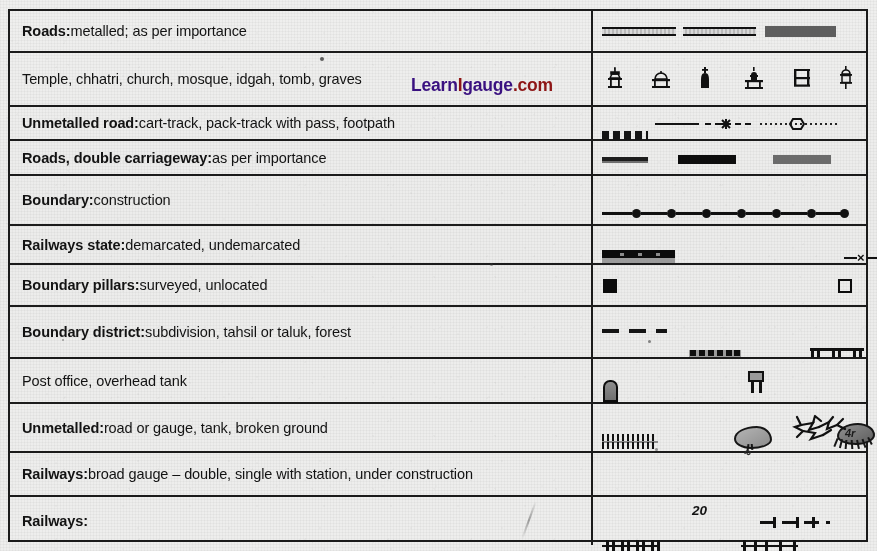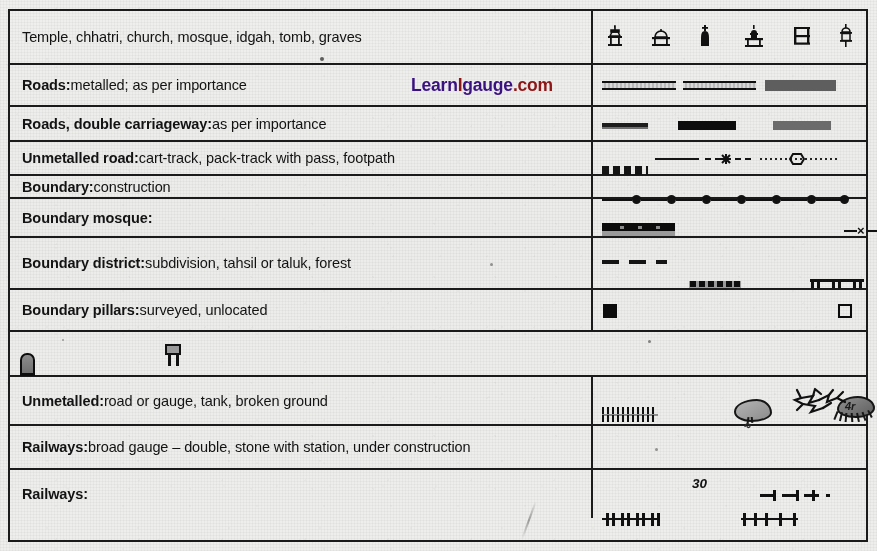--- a/index.html
+++ b/index.html
@@ -273,20 +273,34 @@
 <div class="speck" style="left:655px;top:448px;width:3px;height:3px;opacity:.5;"></div>
 <div class="speck" style="left:62px;top:339px;width:2px;height:2px;opacity:.45;"></div>
 <div class="pencil" style="left:528px;top:500px;height:40px;transform:rotate(20deg);"></div>
 
 <div id="watermark">
   <span class="wm-p">Learn</span><span class="wm-r">I</span><span class="wm-p">gauge</span><span class="wm-r">.com</span>
 </div>
 
 <div id="legend-table">
 
+  <div class="row" style="height:42px;">
+    <div class="cell-label">
+      <b>Roads:</b>
+        <span> metalled; as per importance</span>
+    </div>
+    <div class="cell-sym">
+      <div class="symrow">
+        <div class="sym road-double" style="left:9px;top:16px;width:74px;"></div>
+        <div class="sym road-double" style="left:90px;top:16px;width:73px;"></div>
+        <div class="sym road-solid-gray" style="left:172px;top:15px;width:71px;"></div>
+      </div>
+    </div>
+  </div>
+
   <div class="row" style="height:54px;">
     <div class="cell-label">
       <b></b>
         <span>Temple, chhatri, church, mosque, idgah, tomb, graves</span>
     </div>
     <div class="cell-sym">
       <div class="symrow">
 
         <svg class="relig" style="left:10px;" width="24" height="26" viewBox="0 0 24 26">
           <path d="M11 2 L12 2 L12 6 M8 6 L16 6 L16 8 L8 8 Z" stroke="#111" stroke-width="1.6" fill="#111"></path>
@@ -337,48 +351,20 @@
           <rect x="4" y="9" width="12" height="1.8" fill="#111"></rect>
           <rect x="6" y="10.5" width="8" height="7" fill="none" stroke="#111" stroke-width="1.5"></rect>
           <rect x="4" y="17" width="12" height="1.8" fill="#111"></rect>
           <rect x="9" y="18" width="1.6" height="6" fill="#111"></rect>
         </svg>
 
       </div>
     </div>
   </div>
 
-  <div class="row" style="height:42px;">
-    <div class="cell-label">
-      <b>Roads:</b>
-        <span> metalled; as per importance</span>
-    </div>
-    <div class="cell-sym">
-      <div class="symrow">
-        <div class="sym road-double" style="left:9px;top:16px;width:74px;"></div>
-        <div class="sym road-double" style="left:90px;top:16px;width:73px;"></div>
-        <div class="sym road-solid-gray" style="left:172px;top:15px;width:71px;"></div>
-      </div>
-    </div>
-  </div>
-
-  <div class="row" style="height:35px;">
-    <div class="cell-label">
-      <b>Roads, double carriageway:</b>
-        <span> as per importance</span>
-    </div>
-    <div class="cell-sym">
-      <div class="symrow">
-        <div class="sym road-thin-dark" style="left:9px;top:16px;width:46px;"></div>
-        <div class="sym road-solid-black" style="left:85px;top:14px;width:58px;"></div>
-        <div class="sym road-mid-gray" style="left:180px;top:14px;width:58px;"></div>
-      </div>
-    </div>
-  </div>
-
   <div class="row" style="height:34px;">
     <div class="cell-label">
       <b>Unmetalled road:</b>
         <span> cart-track, pack-track with pass, footpath</span>
     </div>
     <div class="cell-sym">
       <div class="symrow">
         <div class="sym cart-track" style="left:9px;top:12px;width:46px;"></div>
         <div class="sym solid-line" style="left:62px;top:16px;width:44px;"></div>
         <div class="sym pack-track" style="left:112px;top:16px;width:48px;"></div>
@@ -386,21 +372,35 @@
           <path d="M2 7 L12 7 M7 2 L7 12 M3 3 L11 11 M11 3 L3 11" stroke="#111" stroke-width="2"></path>
         </svg>
         <div class="sym footpath-dots" style="left:167px;top:16px;width:80px;"></div>
         <svg class="sym" style="left:193px;top:9px;" width="22" height="16" viewBox="0 0 22 16">
           <path d="M4 8 L7 3 L15 3 L18 8 L15 13 L7 13 Z" fill="none" stroke="#111" stroke-width="2"></path>
         </svg>
       </div>
     </div>
   </div>
 
-  <div class="row" style="height:23px;">
+  <div class="row" style="height:35px;">
+    <div class="cell-label">
+      <b>Roads, double carriageway:</b>
+        <span> as per importance</span>
+    </div>
+    <div class="cell-sym">
+      <div class="symrow">
+        <div class="sym road-thin-dark" style="left:9px;top:16px;width:46px;"></div>
+        <div class="sym road-solid-black" style="left:85px;top:14px;width:58px;"></div>
+        <div class="sym road-mid-gray" style="left:180px;top:14px;width:58px;"></div>
+      </div>
+    </div>
+  </div>
+
+  <div class="row" style="height:50px;">
     <div class="cell-label">
       <b>Boundary:</b>
         <span> construction</span>
     </div>
     <div class="cell-sym">
       <div class="symrow">
         <div class="sym bnd-intl" style="left:9px;top:13px;width:246px;">
           <div class="seg" style="left:0px;width:30px;"></div>
             <div class="dot" style="left:30px;"></div>
           <div class="seg" style="left:39px;width:26px;"></div>
@@ -415,35 +415,49 @@
             <div class="dot" style="left:205px;"></div>
           <div class="seg" style="left:214px;width:26px;"></div>
             <div class="dot" style="left:238px;"></div>
         </div>
       </div>
     </div>
   </div>
 
   <div class="row" style="height:39px;">
     <div class="cell-label">
-      <b>Boundary mosque:</b>
+      <b>Railways state:</b>
+        <span> demarcated, undemarcated</span>
     </div>
     <div class="cell-sym">
       <div class="symrow">
         <div class="sym state-dem" style="left:9px;top:12px;width:73px;">
           <div class="tick" style="left:18px;"></div>
           <div class="tick" style="left:36px;"></div>
           <div class="tick" style="left:54px;"></div>
         </div>
         <div class="sym state-undem" style="left:178px;top:13px;width:80px;">
           <div class="seg" style="left:0px;width:13px;"></div>
           <div class="x" style="left:13px;">×</div>
           <div class="seg" style="left:23px;width:13px;"></div>
 
         </div>
+      </div>
+    </div>
+  </div>
+
+  <div class="row" style="height:42px;">
+    <div class="cell-label">
+      <b>Boundary pillars:</b>
+        <span> surveyed, unlocated</span>
+    </div>
+    <div class="cell-sym">
+      <div class="symrow">
+        <div class="sym pillar-filled" style="left:10px;top:14px;"></div>
+        <div class="sym pillar-open" style="left:245px;top:14px;"></div>
       </div>
     </div>
   </div>
 
   <div class="row" style="height:52px;">
     <div class="cell-label">
       <b>Boundary district:</b>
         <span> subdivision, tahsil or taluk, forest</span>
     </div>
     <div class="cell-sym">
@@ -463,34 +477,25 @@
             <div class="leg" style="left:7px;"></div>
           <div class="leg" style="left:22px;"></div>
             <div class="leg" style="left:28px;"></div>
           <div class="leg" style="left:43px;"></div>
             <div class="leg" style="left:49px;"></div>
         </div>
       </div>
     </div>
   </div>
 
-  <div class="row" style="height:42px;">
-    <div class="cell-label">
-      <b>Boundary pillars:</b>
-        <span> surveyed, unlocated</span>
-    </div>
-    <div class="cell-sym">
-      <div class="symrow">
-        <div class="sym pillar-filled" style="left:10px;top:14px;"></div>
-        <div class="sym pillar-open" style="left:245px;top:14px;"></div>
-      </div>
-    </div>
-  </div>
-
   <div class="row" style="height:45px;">
+    <div class="cell-label">
+      <b></b>
+        <span>Post office, overhead tank</span>
+    </div>
     <div class="cell-sym">
       <div class="symrow">
         <div class="sym po" style="left:10px;top:11px;"></div>
         <div class="sym" style="left:155px;top:12px;width:18px;height:22px;">
           <div class="tank-head"></div>
           <div class="tank-leg" style="left:3px;"></div>
           <div class="tank-leg" style="left:11px;"></div>
         </div>
       </div>
     </div>
@@ -564,21 +569,21 @@
             <path d="M32 22 L40 17"></path>
           </g>
         </svg>
       </div>
     </div>
   </div>
 
   <div class="row" style="height:44px;">
     <div class="cell-label">
       <b>Railways:</b>
-        <span> broad gauge – double, stone with station, under construction</span>
+        <span> broad gauge – double, single with station, under construction</span>
     </div>
   </div>
 
   <div class="row" style="height:48px;">
     <div class="cell-label">
       <b>Railways:</b>
     </div>
     <div class="cell-sym">
       <div class="symrow">
         <div class="sym ng-line" style="left:9px;top:25px;width:58px;">
@@ -591,21 +596,21 @@
           <div class="ng-tick" style="left:49px;"></div>
             <div class="ng-tick" style="left:55px;"></div>
         </div>
         <div class="sym ng-line" style="left:90px;top:25px;width:57px;">
           <div class="ng-tick" style="left:2px;"></div>
             <div class="ng-tick" style="left:13px;"></div>
           <div class="ng-tick" style="left:24px;"></div>
             <div class="ng-tick" style="left:38px;"></div>
           <div class="ng-tick" style="left:52px;"></div>
         </div>
-        <div class="dist-stone" style="left:99px;top:6px;">30</div>
+        <div class="dist-stone" style="left:99px;top:6px;">20</div>
         <div class="sym ng-dash" style="left:167px;top:24px;width:70px;">
           <div class="ng-bar" style="left:13px;"></div>
           <div class="ng-bar" style="left:36px;"></div>
           <div class="ng-bar" style="left:52px;"></div>
         </div>
       </div>
     </div>
   </div>
 
 </div>

